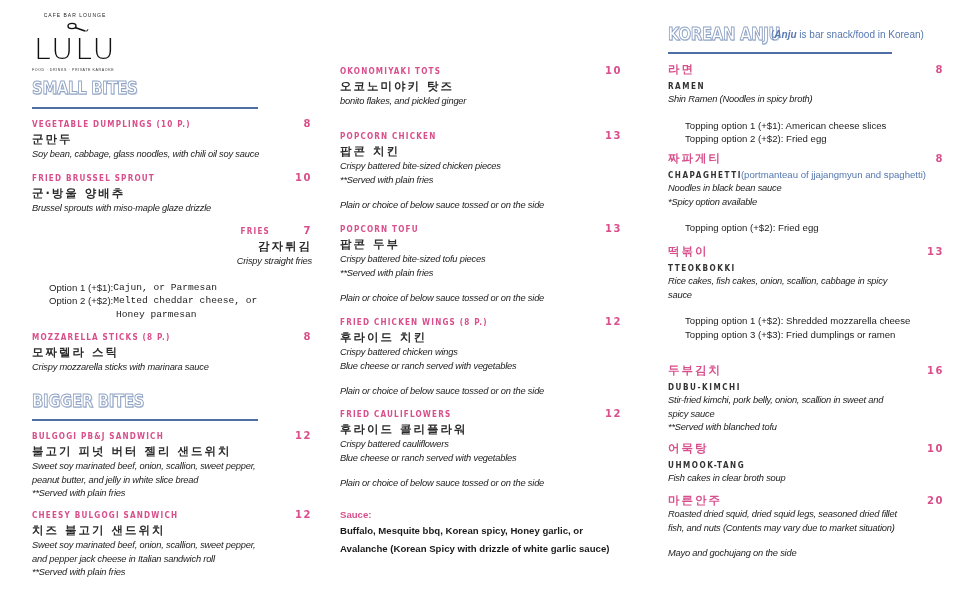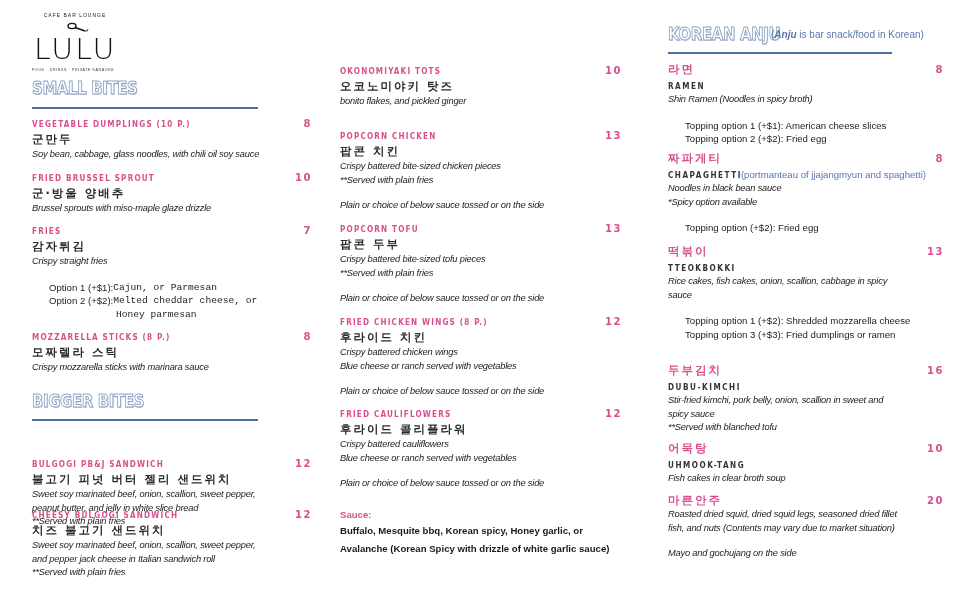--- a/index.html
+++ b/index.html
@@ -116,21 +116,21 @@
     <div class="item-desc">Soy bean, cabbage, glass noodles, with chili oil soy sauce</div>
   </div>
 
   <div class="item" style="top:171px;">
     <div class="item-name">FRIED BRUSSEL SPROUT</div>
     <div class="item-price">10</div>
     <div class="item-korean">군·방울 양배추</div>
     <div class="item-desc">Brussel sprouts with miso-maple glaze drizzle</div>
   </div>
 
-  <div class="item" style="top:224px;">
+  <div class="item" style="top:224px;text-align:right;">
     <div class="item-name">FRIES</div>
     <div class="item-price">7</div>
     <div class="item-korean">감자튀김</div>
     <div class="item-desc">Crispy straight fries</div>
     <div class="gap"></div>
     <div class="options" style="padding-left:17px;">
       <div class="opt-row">
         <span class="opt-label">Option 1 (+$1): </span>
         <span class="opt-text">Cajun, or Parmesan</span>
       </div>
@@ -147,21 +147,21 @@
   <div class="item" style="top:330px;">
     <div class="item-name">MOZZARELLA STICKS (8 P.)</div>
     <div class="item-price">8</div>
     <div class="item-korean">모짜렐라 스틱</div>
     <div class="item-desc">Crispy mozzarella sticks with marinara sauce</div>
   </div>
 
   <div class="section-title" style="left:0; top:391px;">BIGGER BITES</div>
   <div class="section-rule" style="left:0; top:419px; width:226px;"></div>
 
-  <div class="item" style="top:429px;margin-top:28px;">
+  <div class="item" style="top:429px;">
     <div class="item-name">BULGOGI PB&amp;J SANDWICH</div>
     <div class="item-price">12</div>
     <div class="item-korean">불고기 피넛 버터 젤리 샌드위치</div>
     <div class="item-desc">Sweet soy marinated beef, onion, scallion, sweet pepper,</div>
     <div class="item-desc">peanut butter, and jelly in white slice bread</div>
     <div class="item-note">**Served with plain fries</div>
   </div>
 
   <div class="item" style="top:508px;">
     <div class="item-name">CHEESY BULGOGI SANDWICH</div>

